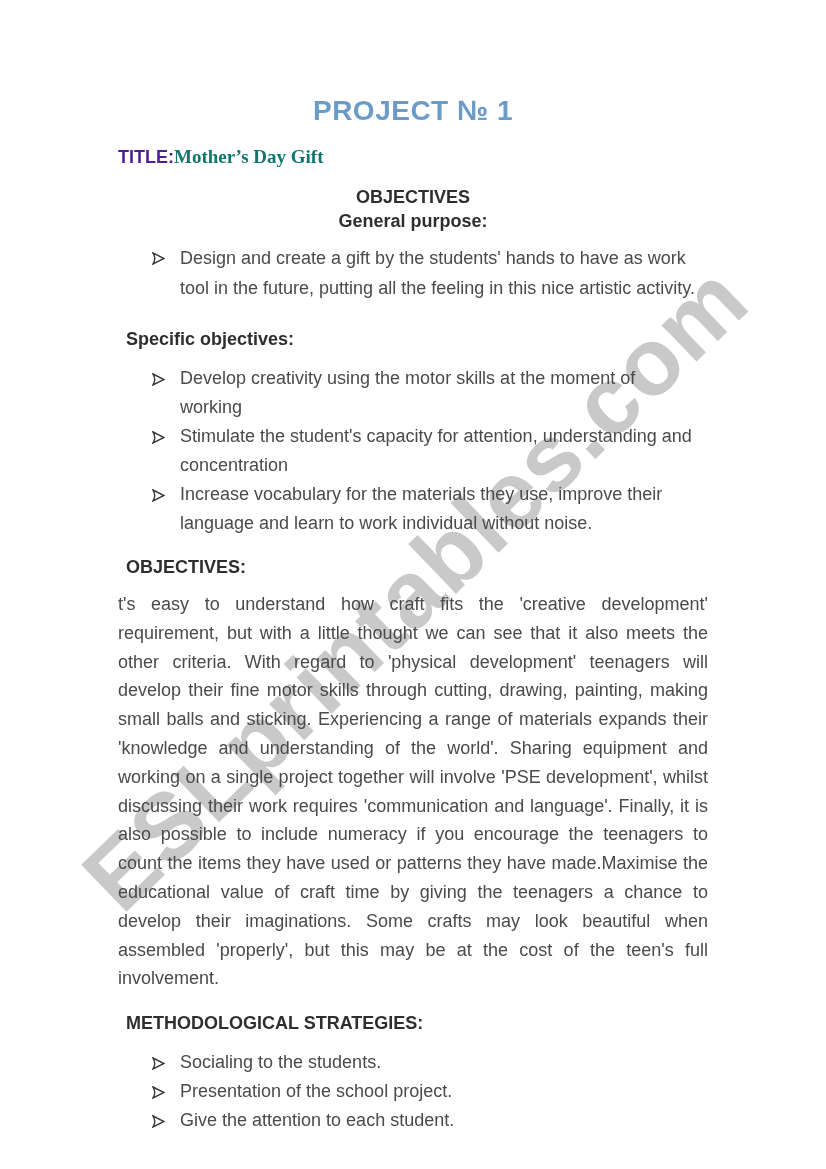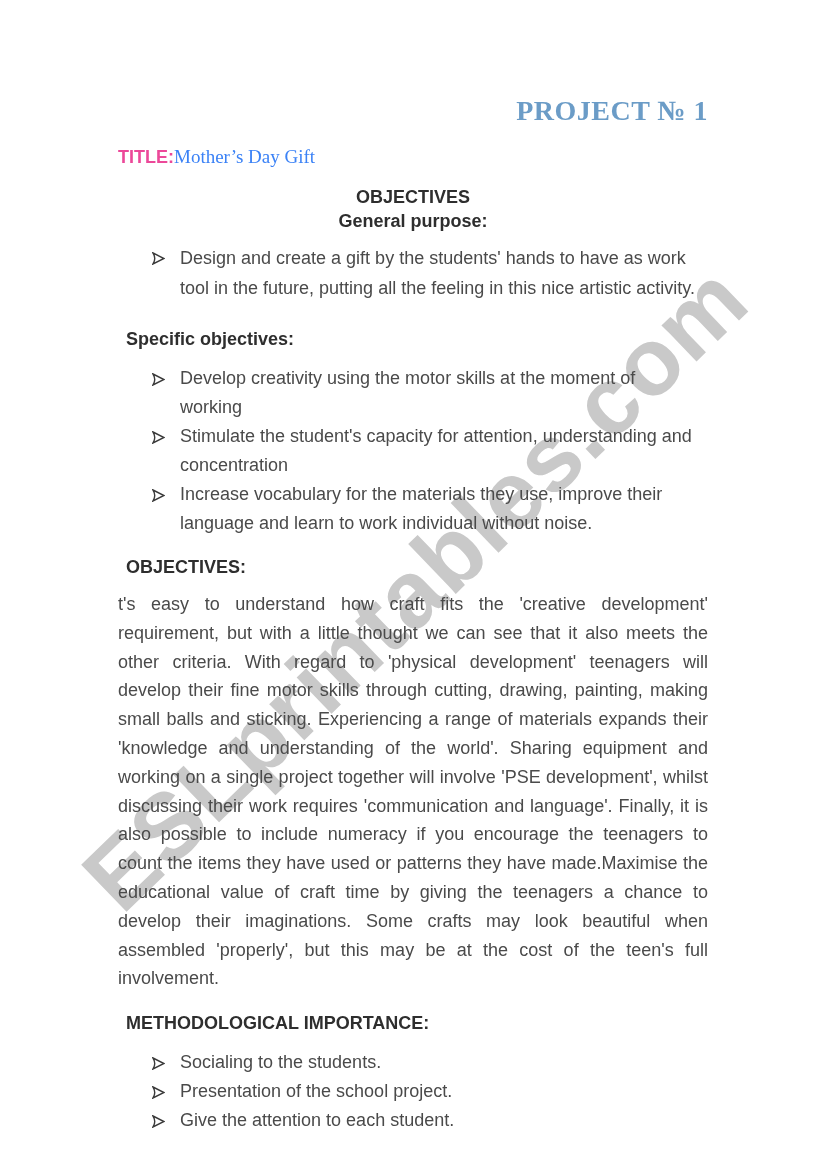--- a/index.html
+++ b/index.html
@@ -34,42 +34,43 @@
     z-index:0;
     user-select:none;
   }
   .content{
     position:relative;
     z-index:1;
     padding:0 118px;
   }
   .doc-title{
     margin:94px 0 0 0;
-    text-align:right;
-    font-family:Liberation Serif, serif;
+    text-align:center;
+    font-family:Liberation Sans, sans-serif;
     font-weight:bold;
     font-size:28px;
     line-height:34px;
     letter-spacing:0.5px;
     color:var(--title-color);
   }
   .title-line{
     margin:14px 0 0 0;
     font-size:18px;
     line-height:29px;
   }
   .title-label{
     font-family:"Liberation Sans", sans-serif;
     font-weight:bold;
-    color:#ec4899;
+    color:#4c1d95;
   }
   .title-value{
     font-family:"Liberation Serif", serif;
     font-size:19px;
-    color:#3b82f6;
+    color:#0f766e;
+    font-weight:bold;
   }
   .h-sans{
     font-weight:bold;
     font-size:18px;
     line-height:29px;
     color:var(--heading-color);
     margin:8px;
   }
   .two-line{
     margin-top:13px;
@@ -164,21 +165,21 @@
             <path d="M1,1 L12,6.5 L1,12 Q4.5,6.5 1,1 Z" fill="none" stroke="#3a3a3a" stroke-width="1.4"></path>
           </svg>
         <span>Increase vocabulary for the materials they use, improve their language and learn to work individual without noise.</span>
       </li>
     </ul>
 
     <p class="h-sans heading-importance">OBJECTIVES:</p>
 
     <p class="body-par">t's easy to understand how craft fits the 'creative development' requirement, but with a little thought we can see that it also meets the other criteria. With regard to 'physical development' teenagers will develop their fine motor skills through cutting, drawing, painting, making small balls and sticking. Experiencing a range of materials expands their 'knowledge and understanding of the world'. Sharing equipment and working on a single project together will involve 'PSE development', whilst discussing their work requires 'communication and language'. Finally, it is also possible to include numeracy if you encourage the teenagers to count the items they have used or patterns they have made.Maximise the educational value of craft time by giving the teenagers a chance to develop their imaginations. Some crafts may look beautiful when assembled 'properly', but this may be at the cost of the teen's full involvement.</p>
 
-    <p class="h-sans heading-methodological">METHODOLOGICAL IMPORTANCE:</p>
+    <p class="h-sans heading-methodological">METHODOLOGICAL STRATEGIES:</p>
 
     <ul class="arrow-list list-3">
       <li>
         <svg class="bullet-icon" viewBox="0 0 13 13">
             <path d="M1,1 L12,6.5 L1,12 Q4.5,6.5 1,1 Z" fill="none" stroke="#3a3a3a" stroke-width="1.4"></path>
           </svg>
         <span>Socialing to the students.</span>
       </li>
       <li>
         <svg class="bullet-icon" viewBox="0 0 13 13">

